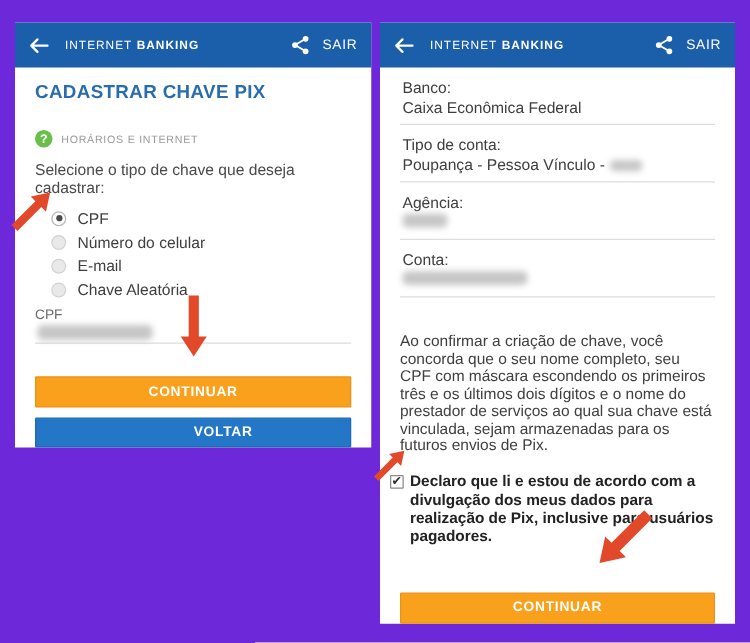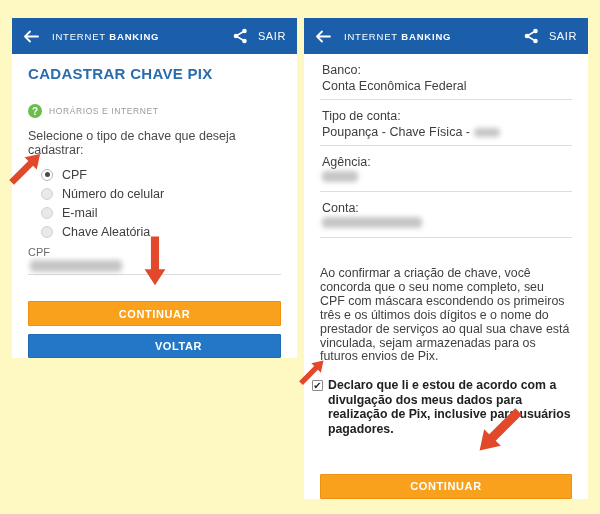--- a/index.html
+++ b/index.html
@@ -2,21 +2,21 @@
 <html style="--header_blue: #1b5ea9; --title_blue: #2a6dad; --orange: #f9a11d; --button_blue: #2377c6; --arrow_red: #e2492a; --green: #6abf4b;"><head>
 <meta charset="utf-8">
 <style>
   :root{
     --header_blue:#1b5ea9; --title_blue:#2a6dad; --orange:#f9a11d; --orange_border:#ee9111;
     --button_blue:#2377c6; --button_blue_border:#1f6ab0; --arrow_red:#e2492a; --green:#6abf4b;
     --divider:#dddddd; --text_dark:#3e3e3e; --text_gray:#6b6b6b; --text_light:#9a9a9a;
   }
   *{margin:0;padding:0;box-sizing:border-box;}
   html,body{background:#fff;}
-  .page{position:relative;width:600px;height:514px;background:#fef9c3;
+  .page{position:relative;width:600px;height:514px;background:#6d28d9;
         font-family:"Liberation Sans",sans-serif;overflow:hidden;}
   .panel{position:absolute;top:18px;background:#fff;}
   .panel-left{left:12px;width:285px;}
   .panel-right{left:304px;width:284px;}
   .appbar{position:relative;z-index:3;height:36px;background:var(--header_blue);display:flex;
           align-items:center;padding:0 11px;color:#fff;}
   .brand{font-size:9.5px;letter-spacing:.8px;margin-left:12px;color:#fff;}
   .brand b{font-weight:bold;}
   .appbar-right{margin-left:auto;display:flex;align-items:center;gap:10px;}
   .sair{font-size:11px;letter-spacing:.6px;color:#fff;cursor:pointer;}
@@ -146,25 +146,25 @@
             <path d="M3 8 L11.5 3 M3 8 L11.5 13" stroke="#fff" stroke-width="1.5"></path>
           </svg>
         </span>
         <span class="sair">SAIR</span>
       </span>
     </div>
     <div class="content">
 
       <div class="field-row">
         <div class="field-label">Banco:</div>
-        <div class="field-value">Conta Econômica Federal</div>
+        <div class="field-value">Caixa Econômica Federal</div>
       </div>
       <div class="field-row">
         <div class="field-label">Tipo de conta:</div>
-        <div class="field-value"><span>Poupança - Chave Física -</span><span class="redacted r-tipo"></span></div>
+        <div class="field-value"><span>Poupança - Pessoa Vínculo -</span><span class="redacted r-tipo"></span></div>
       </div>
       <div class="field-row">
         <div class="field-label">Agência:</div>
         <div class="field-value"><span class="redacted r-agencia"></span></div>
       </div>
       <div class="field-row">
         <div class="field-label">Conta:</div>
         <div class="field-value"><span class="redacted r-conta"></span></div>
       </div>
 

